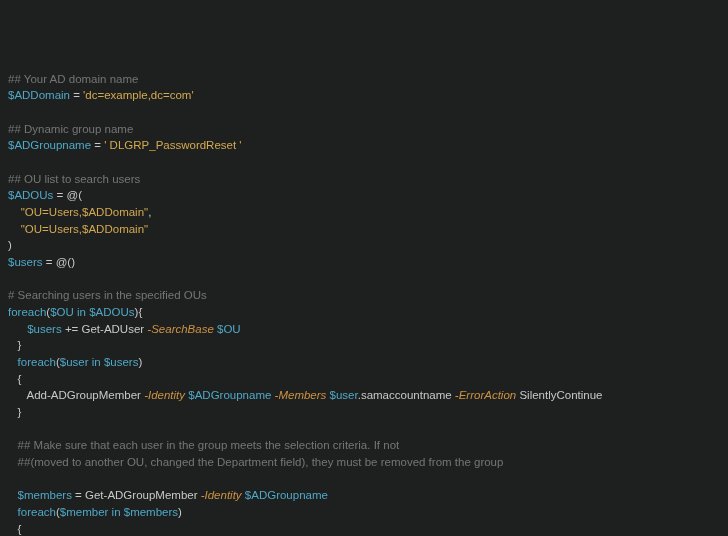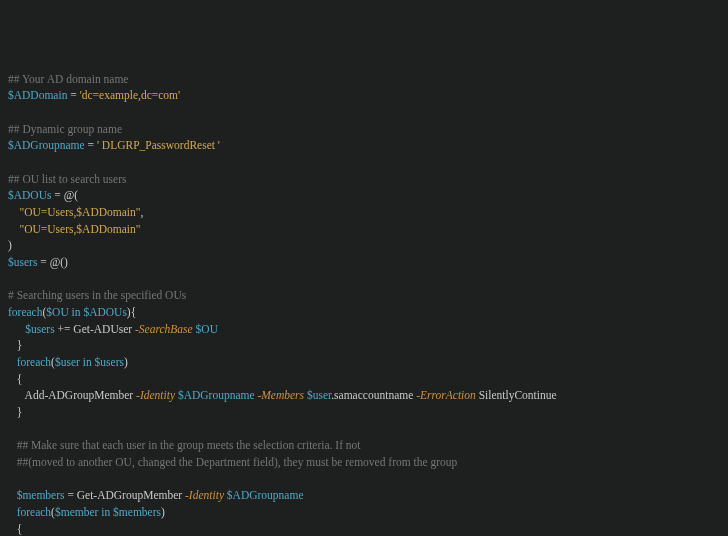--- a/index.html
+++ b/index.html
@@ -14,21 +14,21 @@
     height: 536px;
     overflow: hidden;
     white-space: pre;
   }
   .cmt { color: #757575; }
   .var { color: #4fa8c7; }
   .kw  { color: #4fa8c7; }
   .str { color: #d4a94f; }
   .par { color: #cd9241; font-style: italic; }
   .txt { color: #c8c8c8; }
-  pre { font-family: Liberation Serif, serif; }
+  pre { font-family: Liberation Sans, sans-serif; }
 </style>
 </head>
 <body>
 
 
 
 <pre id="code"><div><span class="cmt">## Your AD domain name</span></div><div><span class="var">$ADDomain</span><span class="txt"> = </span><span class="str">'dc=example,dc=com'</span></div><div>&nbsp;</div><div><span class="cmt">## Dynamic group name</span></div><div><span class="var">$ADGroupname</span><span class="txt"> = </span><span class="str">' DLGRP_PasswordReset '</span></div><div>&nbsp;</div><div><span class="cmt">## OU list to search users</span></div><div><span class="var">$ADOUs</span><span class="txt"> = @(</span></div><div><span class="txt">    </span><span class="str">"OU=Users,$ADDomain"</span><span class="txt">,</span></div><div><span class="txt">    </span><span class="str">"OU=Users,$ADDomain"</span></div><div><span class="txt">)</span></div><div><span class="var">$users</span><span class="txt"> = @()</span></div><div>&nbsp;</div><div><span class="cmt"># Searching users in the specified OUs</span></div><div><span class="kw">foreach</span><span class="txt">(</span><span class="var">$OU</span><span class="txt"> </span><span class="kw">in</span><span class="txt"> </span><span class="var">$ADOUs</span><span class="txt">){</span></div><div><span class="txt">      </span><span class="var">$users</span><span class="txt"> += Get-ADUser </span><span class="par">-SearchBase</span><span class="txt"> </span><span class="var">$OU</span></div><div><span class="txt">   }</span></div><div><span class="txt">   </span><span class="kw">foreach</span><span class="txt">(</span><span class="var">$user</span><span class="txt"> </span><span class="kw">in</span><span class="txt"> </span><span class="var">$users</span><span class="txt">)</span></div><div><span class="txt">   {</span></div><div><span class="txt">      Add-ADGroupMember </span><span class="par">-Identity</span><span class="txt"> </span><span class="var">$ADGroupname</span><span class="txt"> </span><span class="par">-Members</span><span class="txt"> </span><span class="var">$user</span><span class="txt">.samaccountname </span><span class="par">-ErrorAction</span><span class="txt"> SilentlyContinue</span></div><div><span class="txt">   }</span></div><div>&nbsp;</div><div><span class="txt">   </span><span class="cmt">## Make sure that each user in the group meets the selection criteria. If not</span></div><div><span class="txt">   </span><span class="cmt">##(moved to another OU, changed the Department field), they must be removed from the group</span></div><div>&nbsp;</div><div><span class="txt">   </span><span class="var">$members</span><span class="txt"> = Get-ADGroupMember </span><span class="par">-Identity</span><span class="txt"> </span><span class="var">$ADGroupname</span></div><div><span class="txt">   </span><span class="kw">foreach</span><span class="txt">(</span><span class="var">$member</span><span class="txt"> </span><span class="kw">in</span><span class="txt"> </span><span class="var">$members</span><span class="txt">)</span></div><div><span class="txt">   {</span></div></pre>
 
 
 

